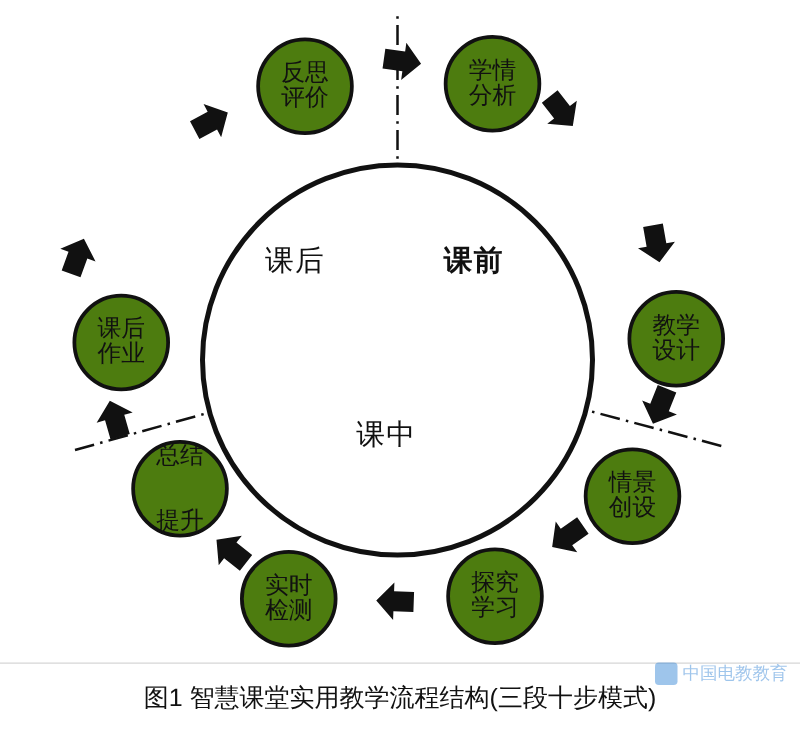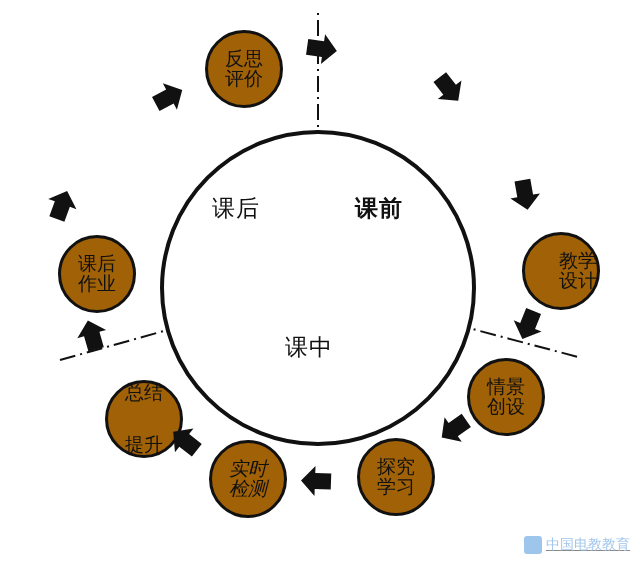--- a/index.html
+++ b/index.html
@@ -44,21 +44,21 @@
     letter-spacing: 1px;
   }
   
   .node {
     position: absolute;
     width: 78px;
     height: 78px;
     border: 3px solid #111111;
     border-radius: 50%;
     box-sizing: border-box;
-    background: #a16207;
+    background: #4d7c0f;
     display: flex;
     flex-direction: column;
     align-items: center;
     justify-content: center;
     line-height: 1.05;
   }
   .node span {
     font-size: 19px;
     color: #111111;
     white-space: nowrap;
@@ -88,24 +88,23 @@
     color: #111111;
     font-family: "Liberation Sans", sans-serif;
     white-space: nowrap;
   }
   #watermark {
     position: absolute;
     right: 10px;
     top: 530px;
     height: 30px;
     display: flex;
-    align-items: center;
+    align-items: flex-start;
     gap: 4px;
     opacity: 0.45;
-    text-decoration: underline;
   }
   #watermark .wm-icon {
     width: 18px;
     height: 18px;
     border-radius: 3px;
     background: #2b7fd4;
     display: inline-block;
   }
   #watermark .wm-text {
     font-size: 14px;
@@ -126,37 +125,41 @@
       <line x1="318" y1="288" x2="60" y2="360" stroke="#111111" stroke-width="2" stroke-dasharray="16,5,2,5"></line>
       <line x1="318" y1="288" x2="578" y2="357" stroke="#111111" stroke-width="2" stroke-dasharray="16,5,2,5"></line>
     </svg>
 
     <div class="center-circle"></div>
 
     <div class="sector-label" style="left:355px;top:193px;font-weight:bold;">课前</div>
     <div class="sector-label" style="left:212px;top:193px;">课后</div>
     <div class="sector-label" style="left:285px;top:332px;">课中</div>
 
-    <div class="node" style="left:522px;top:232px;align-items:flex-end;">
+    <div class="node" style="left:355px;top:28px;">
+      <span>学情</span>
+      <span>分析</span>
+    </div>
+    <div class="node" style="left:502px;top:232px;">
       <span>教学</span>
       <span>设计</span>
     </div>
     <div class="node" style="left:467px;top:358px;">
       <span>情景</span>
       <span>创设</span>
     </div>
     <div class="node" style="left:357px;top:438px;">
       <span>探究</span>
       <span>学习</span>
     </div>
-    <div class="node" style="left:209px;top:440px;font-style:italic;">
+    <div class="node" style="left:192px;top:440px;">
       <span>实时</span>
       <span>检测</span>
     </div>
-    <div class="node" style="left:105px;top:380px;gap:32px;">
+    <div class="node" style="left:105px;top:352px;gap:32px;">
       <span>总结</span>
       <span>提升</span>
     </div>
     <div class="node" style="left:58px;top:235px;">
       <span>课后</span>
       <span>作业</span>
     </div>
     <div class="node" style="left:205px;top:30px;">
       <span>反思</span>
       <span>评价</span>
@@ -208,19 +211,22 @@
         </svg>
     </div>
     <div class="arrow" style="left:152px;top:80px;transform:rotate(332deg);">
       <svg viewBox="0 0 34 34" width="34" height="34">
           <polygon points="2,9 18,9 18,2 32,17 18,32 18,25 2,25" fill="#111111"></polygon>
         </svg>
     </div>
 
   </div>
 
+  <div id="caption">
+    <span class="cap-text">图1  智慧课堂实用教学流程结构(三段十步模式)</span>
+  </div>
 
   <div id="watermark">
     <span class="wm-icon"></span>
     <span class="wm-text">中国电教教育</span>
   </div>
 
 </div>
 
 </body></html>

